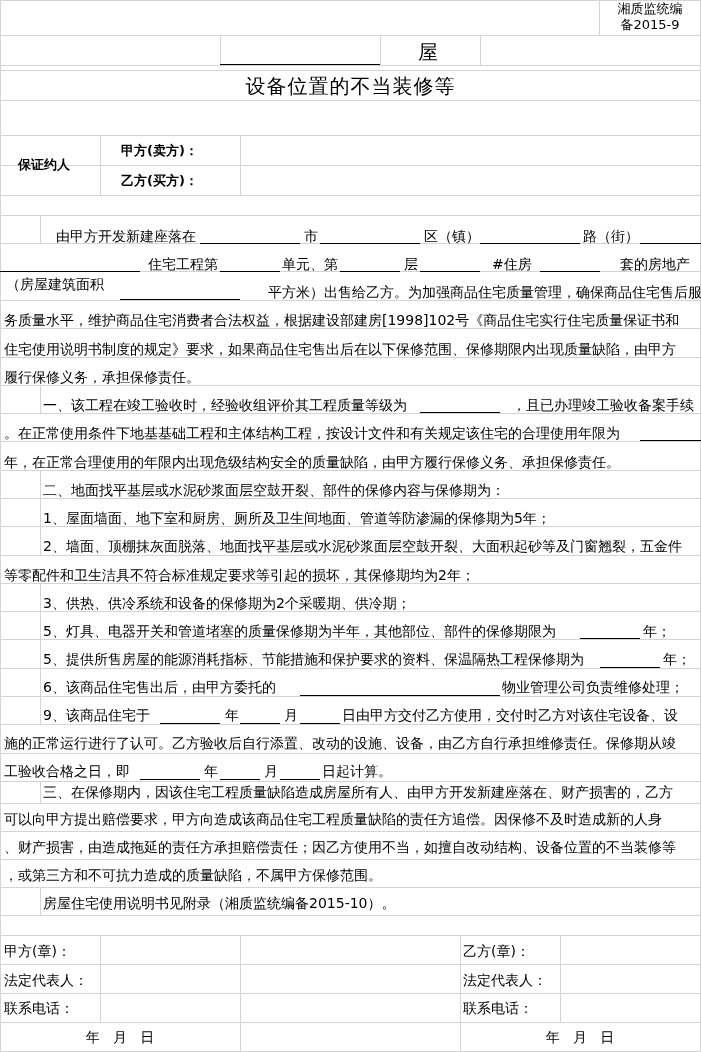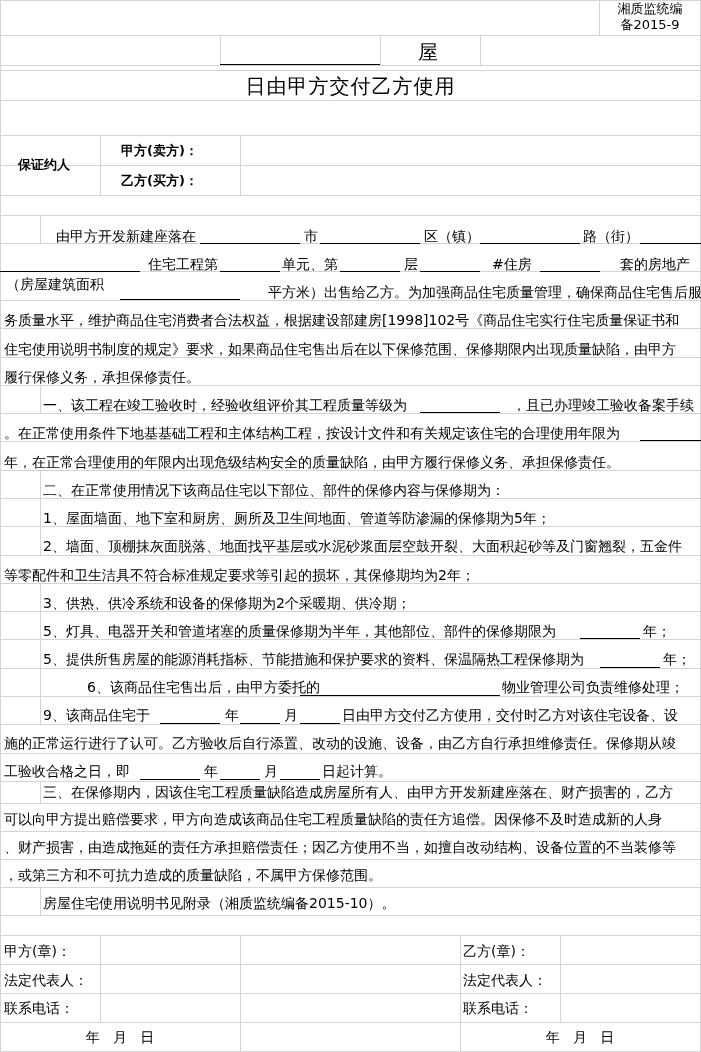--- a/index.html
+++ b/index.html
@@ -77,21 +77,21 @@
 <div class="vl" style="left:560px;top:935px;height:87px"></div>
 
 <div class="t code" style="left:600px;top:1px;width:100px;">
   <div>湘质监统编</div>
   <div>备2015-9</div>
 </div>
 
 <div class="ul" style="left:220px;top:64px;width:160px;"></div>
 <div class="t" style="left:418px;top:40px;font-size:20px;line-height:24px;">屋</div>
 
-<div class="t title" style="left:0;width:701px;text-align:center;top:74px;">日由甲方交付乙方使用</div>
+<div class="t title" style="left:0;width:701px;text-align:center;top:74px;">设备位置的不当装修等</div>
 
 <div class="t bold" style="left:18px;top:157px;">保证约人</div>
 <div class="t bold" style="left:121px;top:143px;">甲方(卖方)：</div>
 <div class="t bold" style="left:121px;top:173px;">乙方(买方)：</div>
 <div class="blank" style="left:242px;top:140px;width:456px;"></div>
 <div class="blank" style="left:242px;top:170px;width:456px;"></div>
 
 <div class="t" style="left:56px;top:228px;">由甲方开发新建座落在</div>
 <div class="ul" style="left:200px;top:243px;width:100px;"></div>
 <div class="t" style="left:304px;top:228px;">市</div>
@@ -120,35 +120,35 @@
 <div class="t" style="left:4px;top:341px;">住宅使用说明书制度的规定》要求，如果商品住宅售出后在以下保修范围、保修期限内出现质量缺陷，由甲方</div>
 <div class="t" style="left:4px;top:369px;">履行保修义务，承担保修责任。</div>
 
 <div class="t" style="left:43px;top:397px;">一、该工程在竣工验收时，经验收组评价其工程质量等级为</div>
 <div class="ul" style="left:420px;top:412px;width:80px;"></div>
 <div class="t" style="left:512px;top:397px;">，且已办理竣工验收备案手续</div>
 <div class="t" style="left:4px;top:425px;">。在正常使用条件下地基基础工程和主体结构工程，按设计文件和有关规定该住宅的合理使用年限为</div>
 <div class="ul" style="left:640px;top:440px;width:61px;"></div>
 <div class="t" style="left:4px;top:454px;">年，在正常合理使用的年限内出现危级结构安全的质量缺陷，由甲方履行保修义务、承担保修责任。</div>
 
-<div class="t" style="left:43px;top:482px;">二、在正常使用情况下该商品住宅以下部位、部件的保修内容与保修期为：</div>
+<div class="t" style="left:43px;top:482px;">二、地面找平基层或水泥砂浆面层空鼓开裂、部件的保修内容与保修期为：</div>
 <div class="t" style="left:43px;top:510px;">1、屋面墙面、地下室和厨房、厕所及卫生间地面、管道等防渗漏的保修期为5年；</div>
 <div class="t" style="left:43px;top:538px;">2、墙面、顶棚抹灰面脱落、地面找平基层或水泥砂浆面层空鼓开裂、大面积起砂等及门窗翘裂，五金件</div>
 <div class="t" style="left:4px;top:567px;">等零配件和卫生洁具不符合标准规定要求等引起的损坏，其保修期均为2年；</div>
 <div class="t" style="left:43px;top:595px;">3、供热、供冷系统和设备的保修期为2个采暖期、供冷期；</div>
 
 <div class="t" style="left:43px;top:623px;">5、灯具、电器开关和管道堵塞的质量保修期为半年，其他部位、部件的保修期限为</div>
 <div class="ul" style="left:580px;top:638px;width:60px;"></div>
 <div class="t" style="left:643px;top:623px;">年；</div>
 
 <div class="t" style="left:43px;top:651px;">5、提供所售房屋的能源消耗指标、节能措施和保护要求的资料、保温隔热工程保修期为</div>
 <div class="ul" style="left:600px;top:667px;width:60px;"></div>
 <div class="t" style="left:663px;top:651px;">年；</div>
 
-<div class="t" style="left:43px;top:679px;margin-left:44px;">6、该商品住宅售出后，由甲方委托的</div>
+<div class="t" style="left:43px;top:679px;">6、该商品住宅售出后，由甲方委托的</div>
 <div class="ul" style="left:300px;top:695px;width:200px;"></div>
 <div class="t" style="left:502px;top:679px;">物业管理公司负责维修处理；</div>
 
 <div class="t" style="left:43px;top:707px;">9、该商品住宅于</div>
 <div class="ul" style="left:160px;top:723px;width:60px;"></div>
 <div class="t" style="left:225px;top:707px;">年</div>
 <div class="ul" style="left:240px;top:723px;width:40px;"></div>
 <div class="t" style="left:284px;top:707px;">月</div>
 <div class="ul" style="left:300px;top:723px;width:40px;"></div>
 <div class="t" style="left:342px;top:707px;">日由甲方交付乙方使用，交付时乙方对该住宅设备、设</div>

